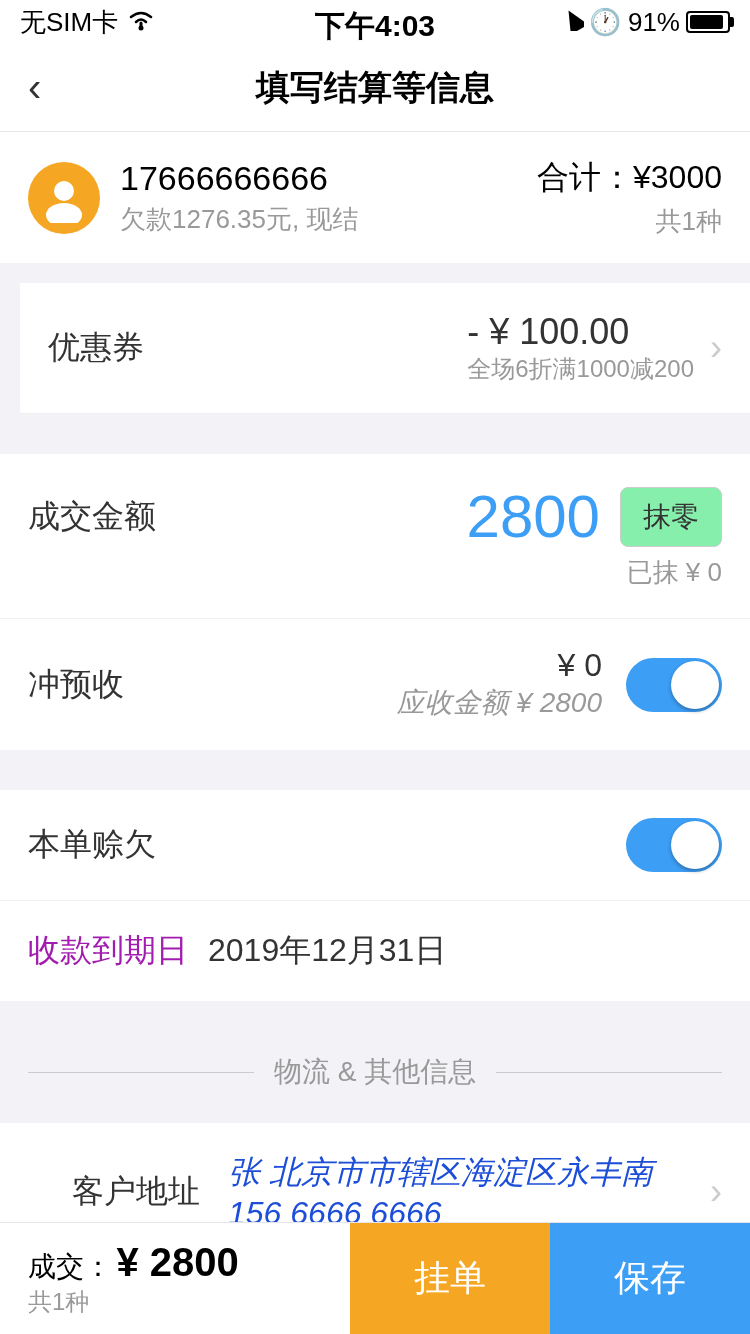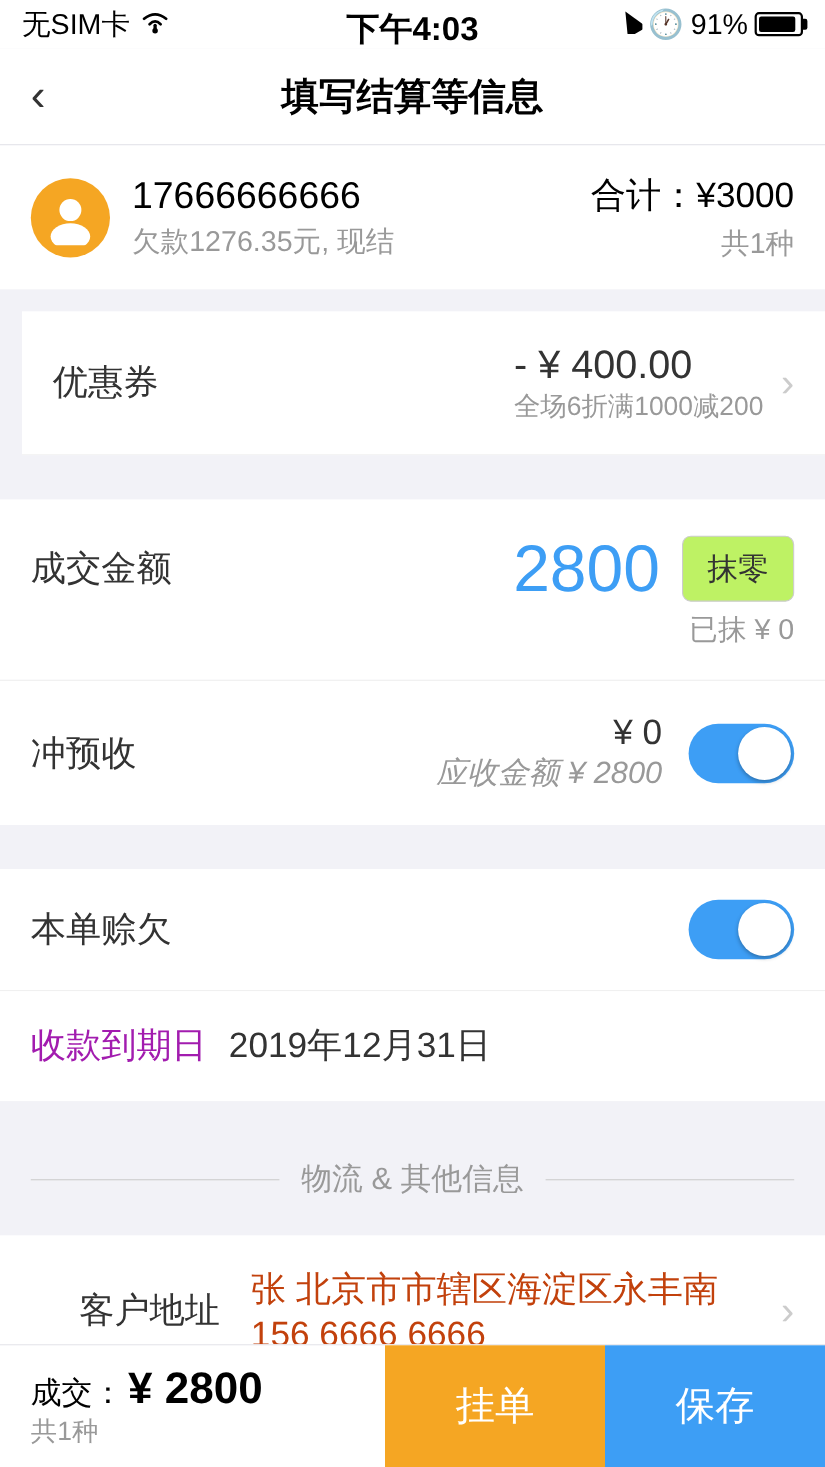--- a/index.html
+++ b/index.html
@@ -215,21 +215,21 @@
       font-size: 60px;
       font-weight: 500;
       color: #3d9ef5;
     }
     .round-btn {
       border: 1.5px solid #ccc;
       border-radius: 8px;
       padding: 10px 22px;
       font-size: 28px;
       color: #333;
-      background: #bef264;
+      background: #86efac;
       cursor: pointer;
     }
     .deal-sub {
       font-size: 26px;
       color: #999;
       text-align: right;
       margin-top: 4px;
     }
 
     
@@ -348,22 +348,23 @@
     }
     .address-label {
       font-size: 32px;
       color: #333;
       flex-shrink: 0;
       margin-right: 28px;
       margin-left: 44px;
     }
     .address-value {
       font-size: 32px;
-      color: #c2410c;
+      color: #1d4ed8;
       flex: 1;
+      font-style: italic;
     }
 
     
     .bottom-bar {
       position: fixed;
       bottom: 0;
       left: 0;
       width: 750px;
       height: 112px;
       background: #fff;
@@ -464,21 +465,21 @@
     <div class="customer-right">
       <div class="total-amount">合计：¥3000</div>
       <div class="total-count">共1种</div>
     </div>
   </div>
 
   <div class="row-item">
     <span class="row-label">优惠券</span>
     <div class="row-right">
       <div>
-        <div class="coupon-amount">- ¥ 400.00</div>
+        <div class="coupon-amount">- ¥ 100.00</div>
         <div class="coupon-sub">全场6折满1000减200</div>
       </div>
       <span class="chevron-right">›</span>
     </div>
   </div>
 
   <div class="section-divider"></div>
 
   <div class="deal-section">
     <div class="deal-row">

